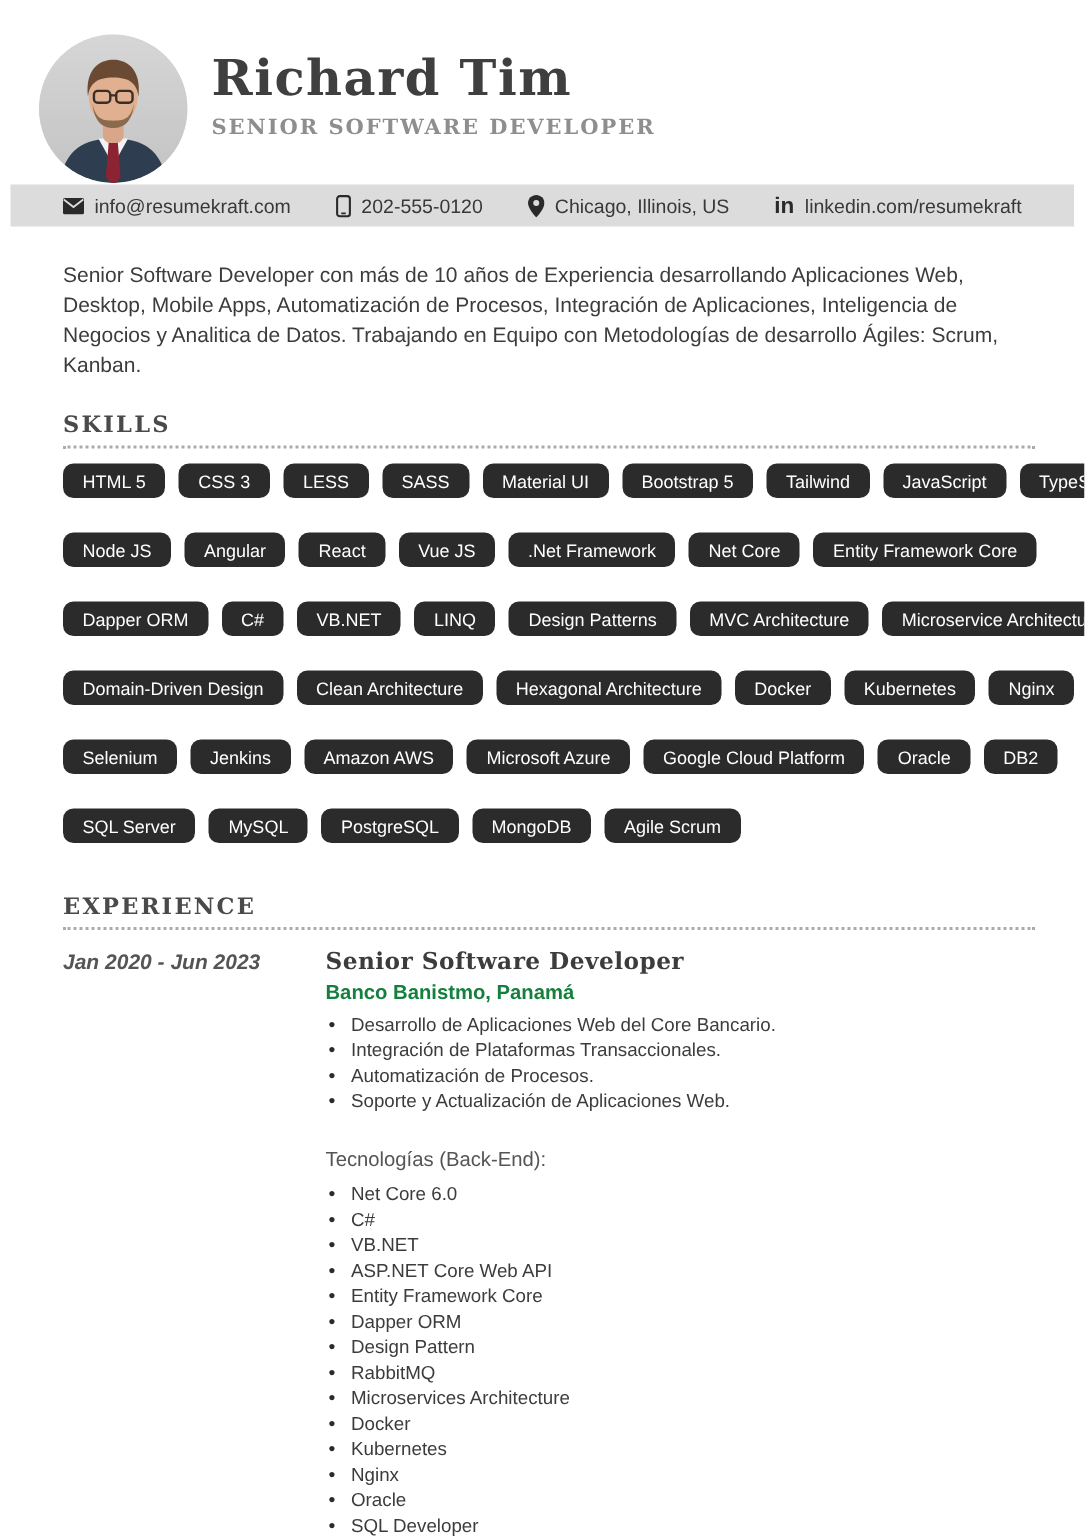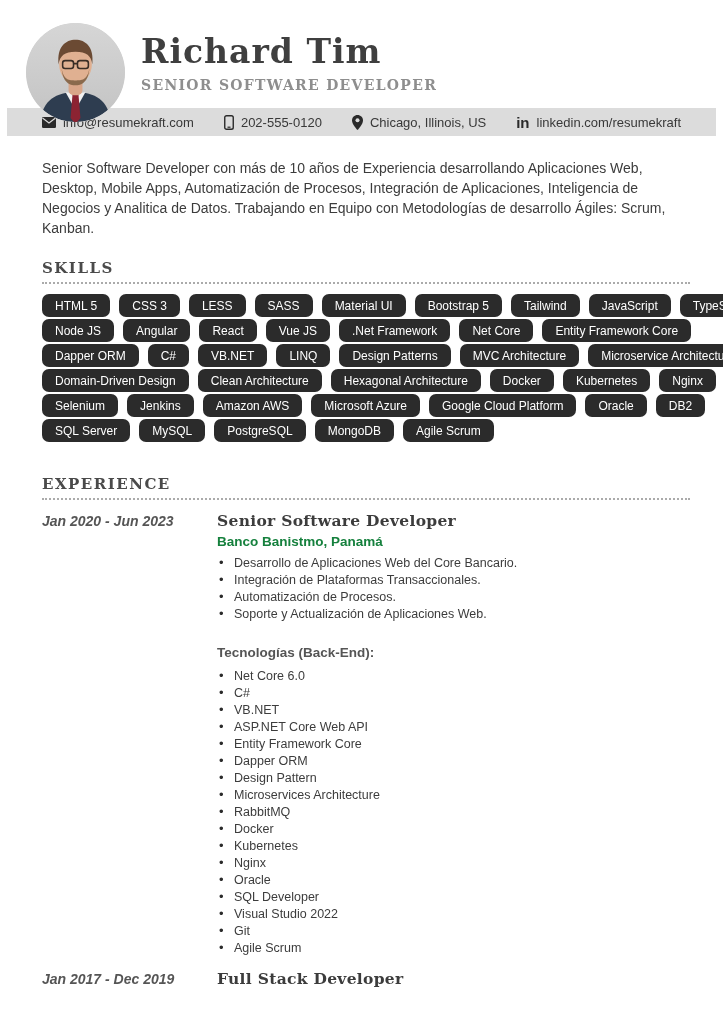--- a/index.html
+++ b/index.html
@@ -6,21 +6,21 @@
   html, body { background: #ffffff; }
   body {
     width: 723px; height: 1024px;
     font-family: "Liberation Sans", sans-serif;
     color: #3d3d3d;
     overflow: hidden;
   }
   .page { width: 723px; height: 1024px; background: #fff; overflow: hidden; }
 
   
-  .header { position: relative; height: 108px; }
+  .header { position: relative; height: 123px; }
   .avatar-wrap {
     position: absolute; left: 26px; top: 23px;
     width: 99px; height: 99px; border-radius: 50%;
     overflow: hidden; background: #cfcfcf;
   }
   .header-text { padding-left: 141px; padding-top: 34px; }
   .name {
     font-family: "DejaVu Serif", serif;
     font-weight: bold; font-size: 33px; color: #3f3f3f;
     letter-spacing: 1px; line-height: 1.1;
@@ -59,21 +59,21 @@
     font-family: "DejaVu Serif", serif;
     font-weight: bold; font-size: 15px; color: #4a4a4a;
     letter-spacing: 1.5px;
     border-bottom: 2px dotted #ababab;
     padding-bottom: 5px;
     width: 648px;
   }
 
   
   .skills-rows { margin-top: 10px; }
-  .skill-row { display: flex; gap: 9px; margin-bottom: 2px; }
+  .skill-row { display: flex; gap: 9px; margin-bottom: 23px; }
   .pill {
     background: #2b2b2b; color: #ffffff;
     font-size: 12px; line-height: 12px;
     padding: 6px 13px 5px;
     border-radius: 7px;
     white-space: nowrap;
   }
 
   
   .experience-heading { margin-top: 33px; }
@@ -97,21 +97,21 @@
     position: relative; padding-left: 17px;
     font-size: 12.5px; color: #3c3c3c;
     line-height: 14px; margin-bottom: 3px;
   }
   ul.dot-list li::before {
     content: "•"; position: absolute; left: 2px; top: 0;
     color: #2b2b2b; font-size: 13px;
   }
   .sub-heading {
     margin-top: 24px;
-    font-weight: bold; font-size: 13.5px; color: #555555;
+    font-weight: normal; font-size: 13.5px; color: #555555;
   }
   .sub-heading + ul.dot-list { margin-top: 9px; }
 </style>
 </head>
 <body>
 
 <div class="page">
 
   <div class="header">
     <div class="avatar-wrap">
@@ -264,22 +264,22 @@
             </ul>
             <div class="sub-heading">Tecnologías (Back-End):</div>
             <ul class="dot-list">
               <li>Net Core 6.0</li>
               <li>C#</li>
               <li>VB.NET</li>
               <li>ASP.NET Core Web API</li>
               <li>Entity Framework Core</li>
               <li>Dapper ORM</li>
               <li>Design Pattern</li>
+              <li>RabbitMQ</li>
               <li>Microservices Architecture</li>
-              <li>RabbitMQ</li>
               <li>Docker</li>
               <li>Kubernetes</li>
               <li>Nginx</li>
               <li>Oracle</li>
               <li>SQL Developer</li>
               <li>Visual Studio 2022</li>
               <li>Git</li>
               <li>Agile Scrum</li>
             </ul>
           </div>

